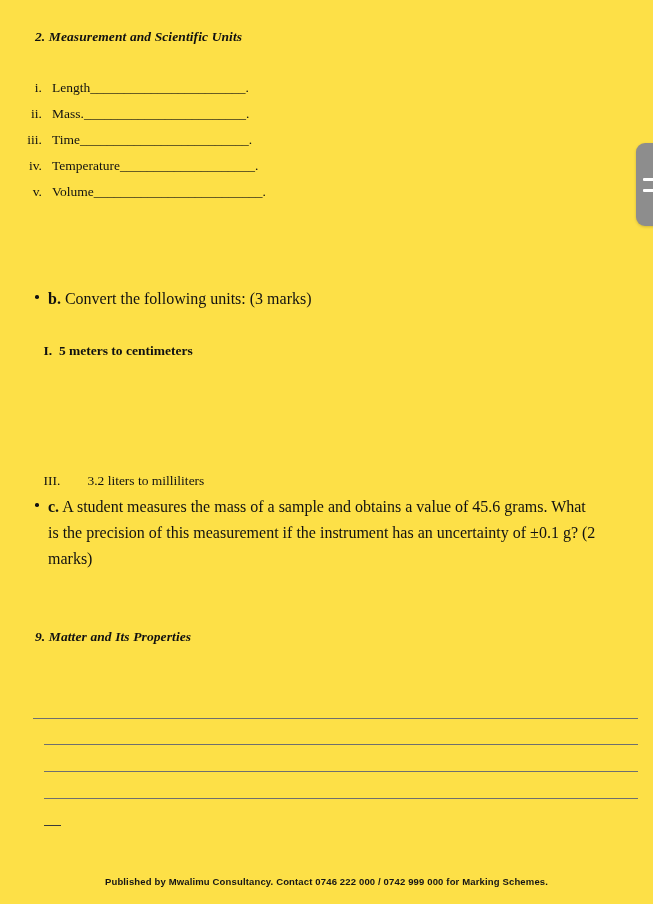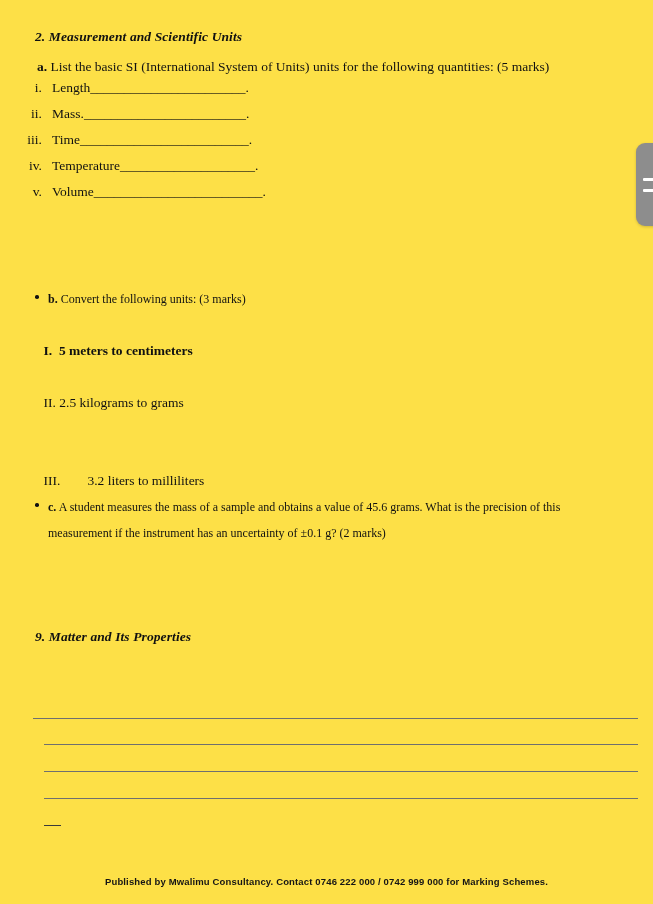--- a/index.html
+++ b/index.html
@@ -54,21 +54,21 @@
     flex: 0 0 42px;
   }
   .roman-text {
     padding-left: 10px;
     white-space: pre;
   }
 
   
   .bullet-item {
     position: absolute;
-    font-size: 12px;
+    font-size: 16px;
     line-height: 26px;
   }
   .bullet-dot {
     position: absolute;
     left: 0;
     top: 9px;
     width: 3.5px;
     height: 3.5px;
     border-radius: 50%;
     background: #111111;
@@ -128,23 +128,20 @@
     border-radius: 1px;
   }
 </style>
 </head>
 <body>
 
 <div class="page">
 
   <div class="section-heading" style="left:35px; top:29px;">2. Measurement and Scientific Units</div>
 
-  <div class="para" style="left:37px; top:54px; width:585px;">
-    <b>a.</b><span> List the basic SI (International System of Units) units for the following quantities: (5 marks)</span>
-  </div>
 
   <div class="roman-list" style="top:80px;">
     <div class="roman-row">
       <span class="roman-marker">i.</span>
       <span class="roman-text">Length_______________________.</span>
     </div>
     <div class="roman-row">
       <span class="roman-marker">ii.</span>
       <span class="roman-text">Mass.________________________.</span>
     </div>
@@ -166,23 +163,20 @@
     <span class="bullet-dot"></span>
     <span class="bullet-body">
       <b>b.</b><span> Convert the following units: (3 marks)</span>
     </span>
   </div>
 
   <div class="conv-item" style="left:30px; top:312px;font-weight:bold;">
     <span>I.</span><span>  5 meters to centimeters</span>
   </div>
 
-  <div class="conv-item" style="left:30px; top:364px;">
-    <span>II.</span><span> 2.5 kilograms to grams</span>
-  </div>
 
   <div class="conv-item" style="left:30px; top:442px;">
     <span>III.</span><span>        3.2 liters to milliliters</span>
   </div>
 
   <div class="bullet-item" style="left:35px; top:494px; width:564px;">
     <span class="bullet-dot"></span>
     <span class="bullet-body">
       <b>c.</b><span> A student measures the mass of a sample and obtains a value of 45.6 grams. What is the precision of this measurement if the instrument has an uncertainty of ±0.1 g? (2 marks)</span>
     </span>

